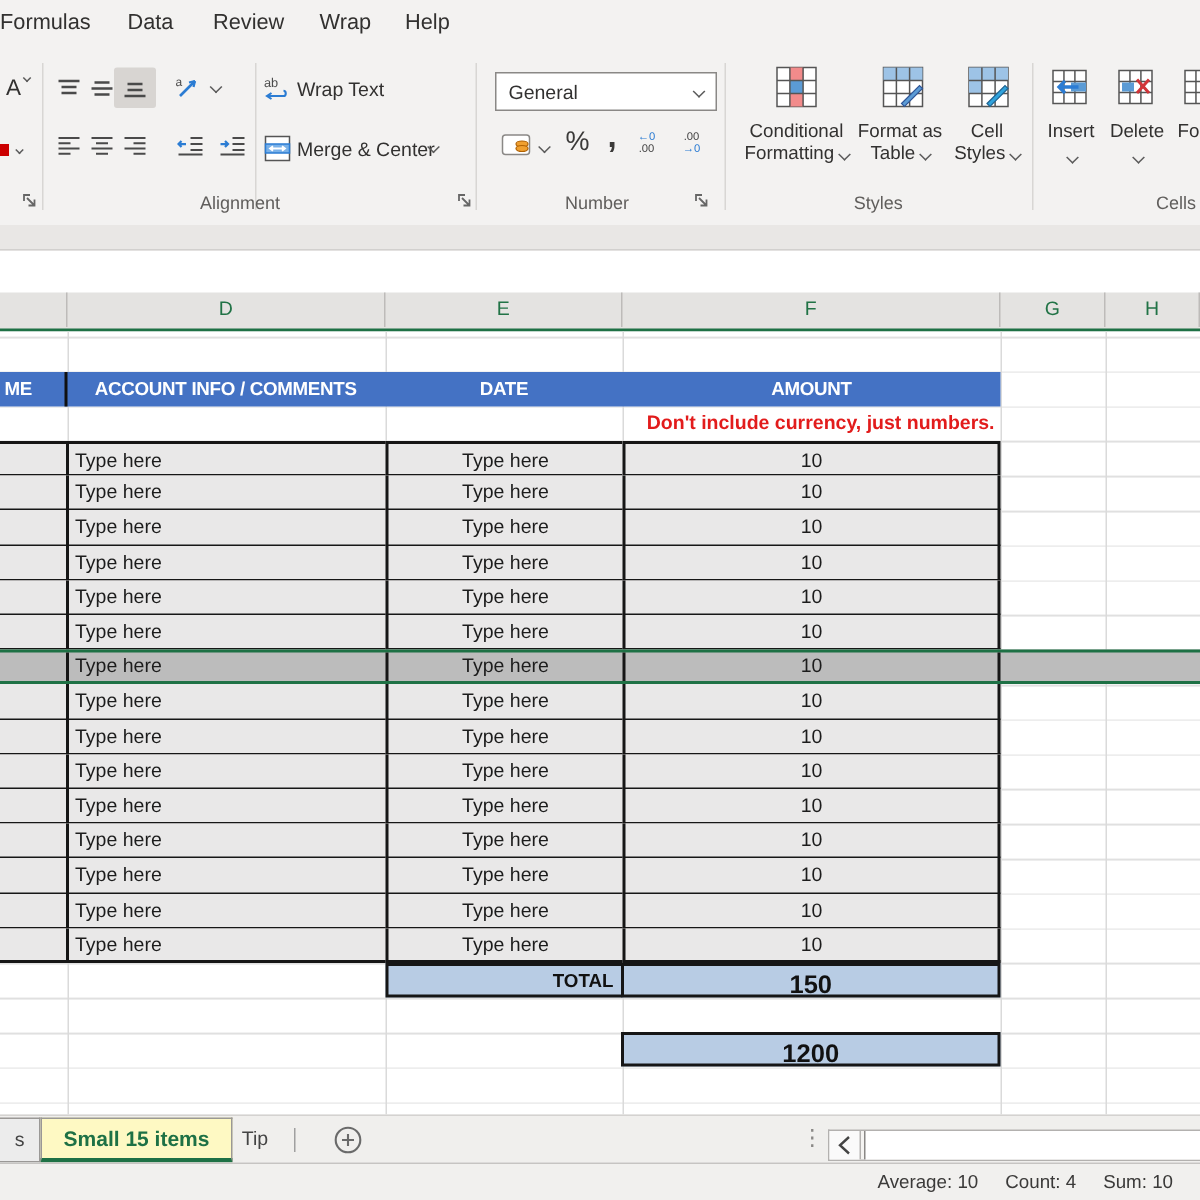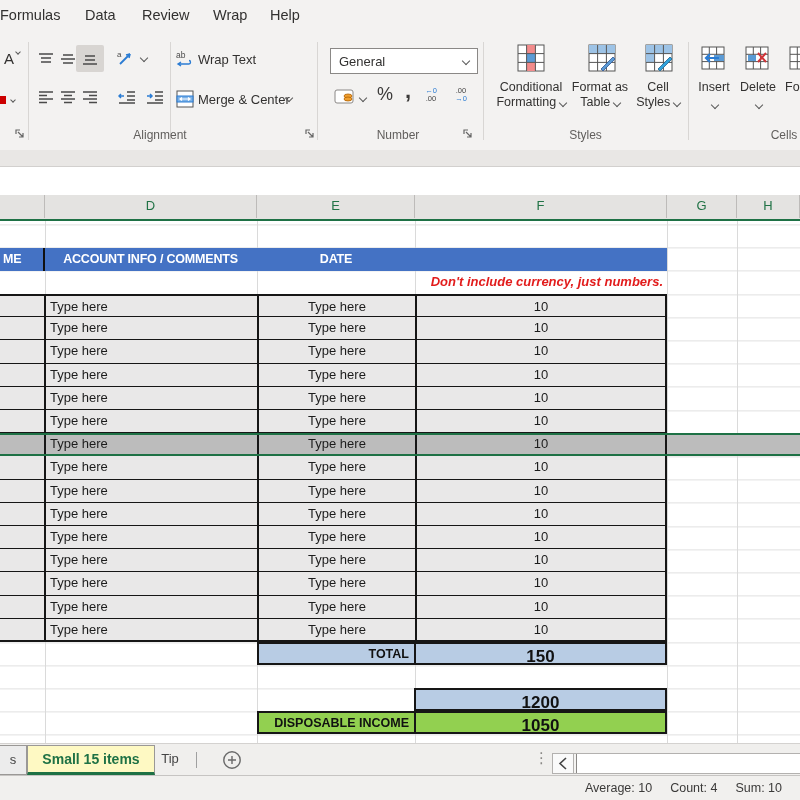--- a/index.html
+++ b/index.html
@@ -33,21 +33,21 @@
   
   #grid{position:absolute;left:0;top:221px;width:800px;height:522px;background:#fff;
         background-image:repeating-linear-gradient(to bottom,#e0e0e0 0,#e0e0e0 1px,transparent 1px,transparent 23.2px);
         background-position:0 3.4px;}
   .vline{position:absolute;top:0;width:1px;height:522px;background:#dadada;}
   #bluehead{position:absolute;left:0;top:27px;width:667px;height:23px;background:var(--hblue);z-index:2;}
   #bluehead span{position:absolute;top:4px;font-size:12.5px;font-weight:bold;color:#fff;letter-spacing:-0.2px;white-space:nowrap;}
   #bluehead .blkdiv{position:absolute;left:43px;top:0;width:2px;height:23px;background:#101010;}
   #noterow{position:absolute;left:0;top:50px;width:667px;height:23px;z-index:2;}
   #noterow span{position:absolute;left:415px;width:248px;top:3px;text-align:right;
-                font-size:13px;font-style:italic;font-weight:bold;color:var(--notered);white-space:nowrap;}
+                font-size:13px;font-weight:bold;color:var(--notered);white-space:nowrap;}
   .trow{position:absolute;left:0;width:667px;height:23.2px;z-index:2;}
   .trow .cell{position:absolute;top:0;height:100%;background:#e9e8e8;border-bottom:1px solid #161616;
               font-size:13px;color:#1c1c1c;line-height:21px;overflow:hidden;white-space:nowrap;}
   .trow.first .cell{border-top:2px solid #161616;}
   .trow.last .cell{border-bottom:2px solid #161616;}
   .cC{left:0;width:44px;}
   .cD{left:44px;width:213px;border-left:2px solid #161616;padding-left:4px;}
   .cE{left:257px;width:158px;border-left:2px solid #161616;text-align:center;}
   .cF{left:415px;width:252px;border-left:2px solid #161616;border-right:2px solid #161616;text-align:center;}
   .trow.sel{width:800px;background:#bcbcbc;border-top:2px solid var(--selgreen);border-bottom:2px solid var(--selgreen);z-index:3;}
@@ -255,20 +255,21 @@
     <div class="vline" style="left:257px;"></div>
     <div class="vline" style="left:415px;"></div>
     <div class="vline" style="left:667px;"></div>
     <div class="vline" style="left:737px;"></div>
 
     <div id="bluehead">
       <span style="left:3px;">ME</span>
       <div class="blkdiv"></div>
       <span style="left:44px;width:213px;text-align:center;">ACCOUNT INFO / COMMENTS</span>
       <span style="left:257px;width:158px;text-align:center;">DATE</span>
+      <span style="left:415px;width:252px;text-align:center;">AMOUNT</span>
     </div>
 
     <div id="noterow">
       <span>Don't include currency, just numbers.</span>
     </div>
 
     <div id="rows">
         <div class="trow first" style="top: 73px;">
           <div class="cell cC"></div>
           <div class="cell cD">Type here</div>
@@ -360,24 +361,20 @@
           <div class="cell cF">10</div>
         </div>
       </div>
 
     <div class="sumrow" style="top:421px;">
       <div class="lab fill-lblue">TOTAL</div>
       <div class="val fill-lblue">150</div>
     </div>
     <div class="sumrow" style="top:467px;">
       <div class="val fill-lblue">1200</div>
-    </div>
-    <div class="sumrow" style="top:490px;">
-      <div class="lab fill-green">DISPOSABLE INCOME</div>
-      <div class="val fill-green">1050</div>
     </div>
   </div>
 
   <div id="tabbar">
     <div class="sheettab" id="tab-frag">s</div>
     <div class="sheettab" id="tab-active">Small 15 items</div>
     <div class="sheettab" id="tab-tip">Tip</div>
     <div id="tabdivider"></div>
     <svg id="newsheet" viewBox="0 0 20 20">
         <circle cx="10" cy="10" r="8.2" fill="none" stroke="#6a6a6a" stroke-width="1.4"></circle>

